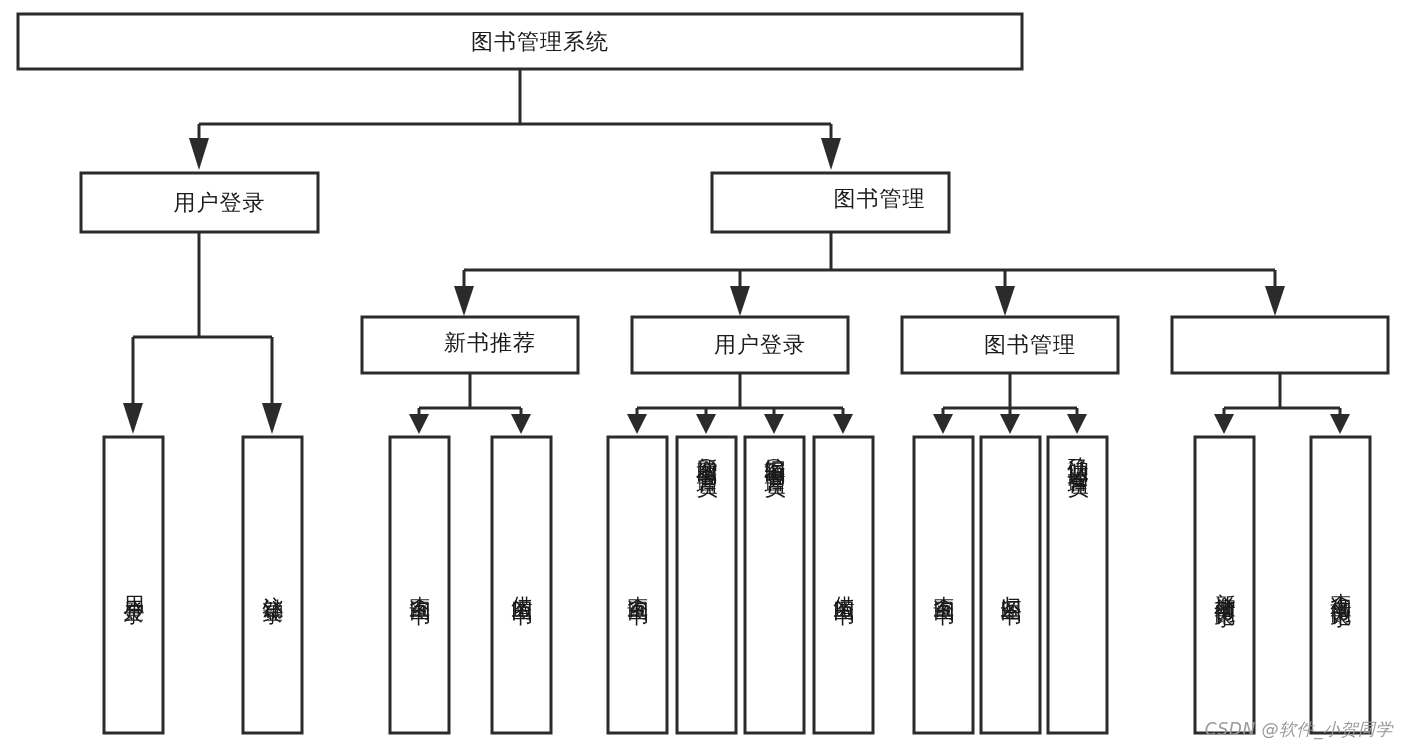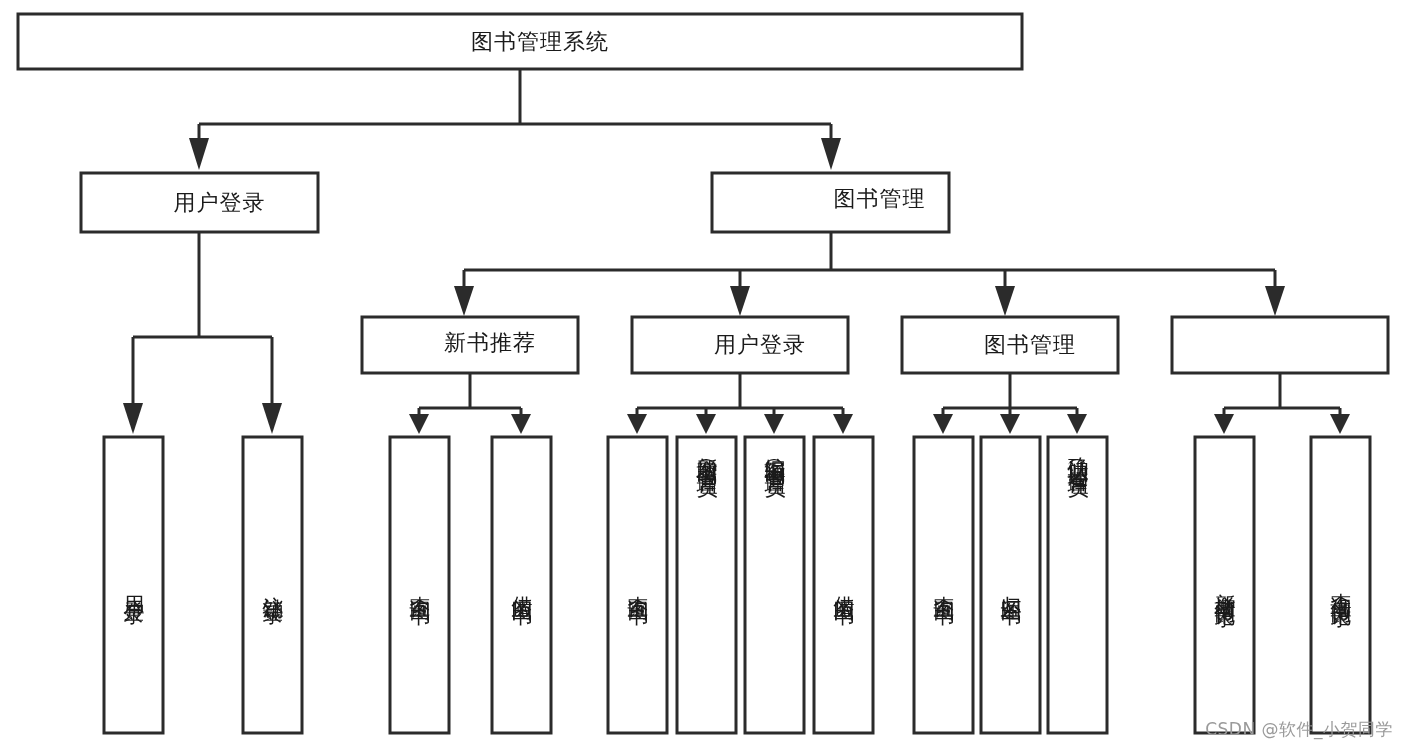--- a/index.html
+++ b/index.html
@@ -75,20 +75,21 @@
   }
   #watermark {
     position: absolute;
     right: 12px;
     bottom: 6px;
     font-family: "DejaVu Sans", "Liberation Sans", sans-serif;
     font-size: 17px;
     color: #9a9a9a;
     letter-spacing: 0.5px;
     white-space: nowrap;
+    font-style: italic;
   }
 </style>
 </head>
 <body>
 
 <div id="diagram-root">
 
   <svg id="tree-svg" viewBox="0 0 1405 747">
 
     <g>

